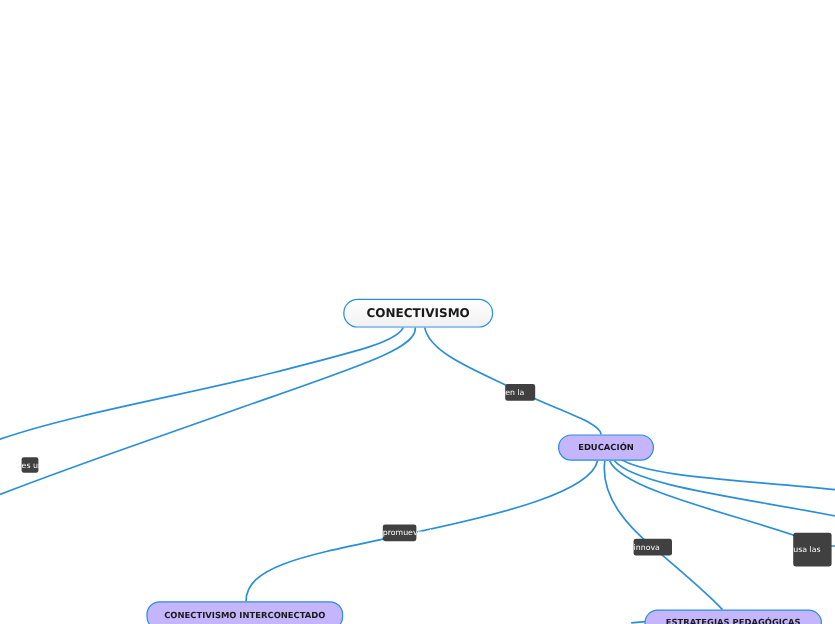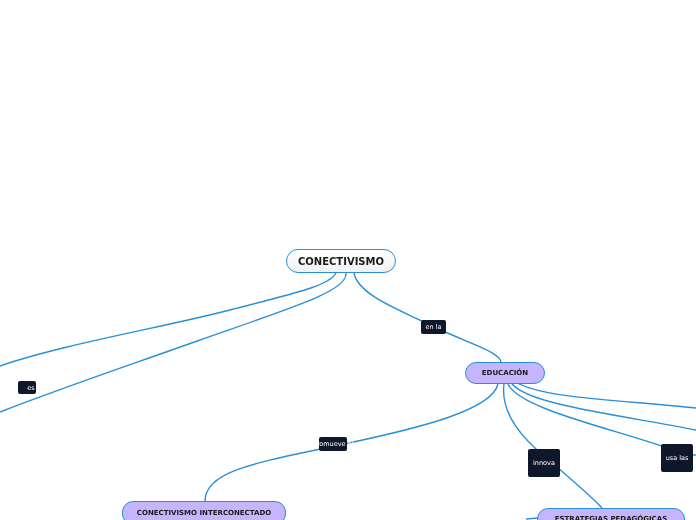--- a/index.html
+++ b/index.html
@@ -17,23 +17,23 @@
     display:flex; align-items:center; justify-content:center;
     font-weight:bold; color:#1a1a1a; white-space:nowrap;
   }
   .node.root {
     background:linear-gradient(#ffffff, #f1f1f1);
     font-size:10px; border-radius:12px;
   }
   .node.sub { font-size:7px; }
   .label {
     position:absolute; box-sizing:border-box;
-    background:#0f172a; color:#ffffff;
+    background:#404040; color:#ffffff;
     font-size:6.5px; border-radius:2px;
-    display:flex; align-items:center; justify-content:center;
+    display:flex; align-items:center; justify-content:flex-start;
     white-space:nowrap;
   }
 </style>
 </head>
 <body>
 
 <div id="canvas">
 
   <svg class="links" width="696" height="520">
     <g fill="none" stroke="#2a8fd8" stroke-width="1.4">
@@ -52,49 +52,49 @@
       <path d="M690,455 L696,455"></path>
 
       <path d="M512,384 C530,405 620,415 696,430"></path>
 
       <path d="M516,382 C540,398 620,400 696,408"></path>
 
       <path d="M526,519 L538,518"></path>
     </g>
   </svg>
 
-  <div class="node root" style="left:286px; top:249px; width:110px; height:24px;">
+  <div class="node root" style="left:286px; top:249px; width:125px; height:24px;">
     <span>CONECTIVISMO</span>
   </div>
 
   <div class="node sub" style="left:465px; top:362px; width:80px; height:22px;">
     <span>EDUCACIÓN</span>
   </div>
 
   <div class="node sub" style="left:122px; top:501px; width:164px; height:24px;">
     <span>CONECTIVISMO INTERCONECTADO</span>
   </div>
 
   <div class="node sub" style="left:537px; top:508px; width:148px; height:24px; align-items:flex-start; padding-top:6px;">
     <span>ESTRATEGIAS PEDAGÓGICAS</span>
   </div>
 
   <div class="label" style="left:421px; top:320px; width:25px; height:14px;">
     <span>en la</span>
   </div>
 
-  <div class="label" style="left:18px; top:381px; width:14px; height:13px;padding-left:18px;">
+  <div class="label" style="left:18px; top:381px; width:14px; height:13px;">
     <span>es un</span>
   </div>
 
   <div class="label" style="left:319px; top:437px; width:28px; height:14px;">
     <span>promueve el</span>
   </div>
 
-  <div class="label" style="left:528px; top:449px; width:32px; height:28px;">
+  <div class="label" style="left:528px; top:449px; width:32px; height:14px;">
     <span>innova</span>
   </div>
 
   <div class="label" style="left:661px; top:444px; width:32px; height:28px;">
     <span>usa las</span>
   </div>
 
 </div>
 
 </body></html>

